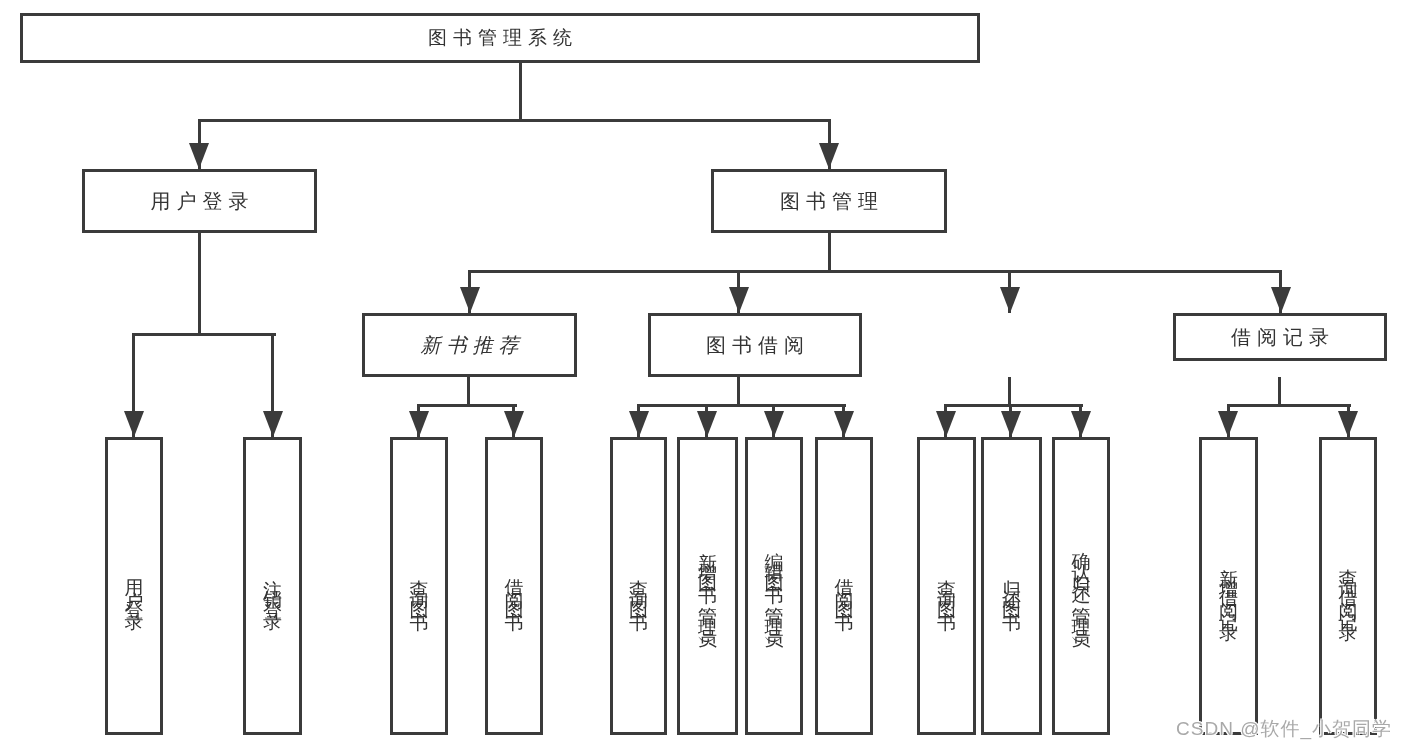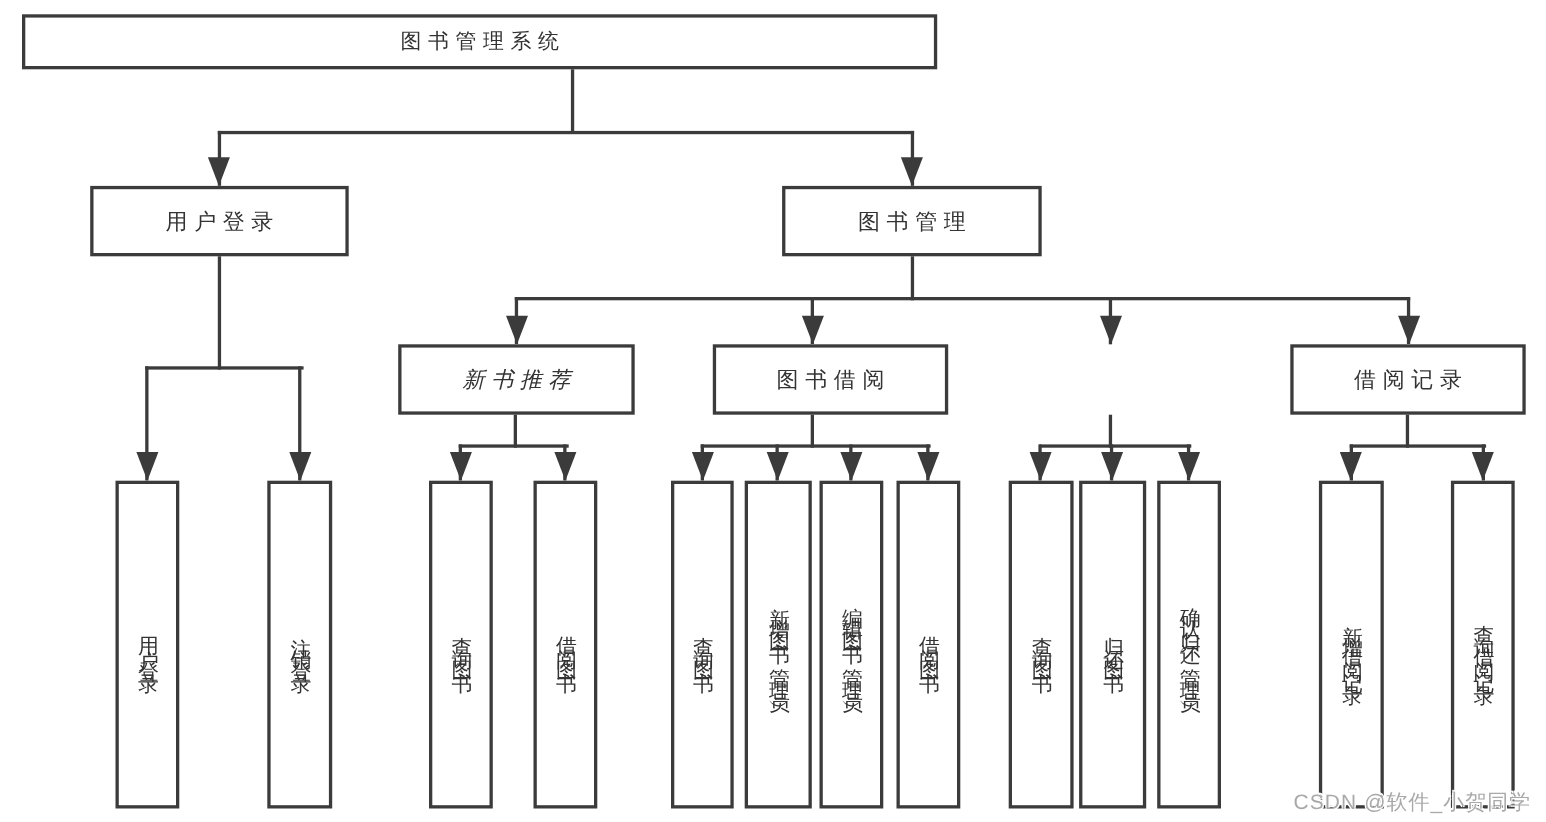--- a/index.html
+++ b/index.html
@@ -25,28 +25,28 @@
     background:#fff;
     display:flex;align-items:center;justify-content:center;
   }
   .box .lbl{
     font-size:20px;
     letter-spacing:6px;
     text-indent:6px;
     color:var(--text);
     white-space:nowrap;
   }
-  #b-root  {left:20px;  top:13px;  width:832px; height:50px;}
+  #b-root  {left:20px;  top:13px;  width:960px; height:50px;}
   #b-root .lbl{font-size:19px;}
   #b-login {left:82px;  top:169px; width:235px; height:64px;}
   #b-mgmt  {left:711px; top:169px; width:236px; height:64px;}
   #b-rec   {left:362px; top:313px; width:215px; height:64px;font-style:italic;}
   #b-borrow{left:632px; top:313px; width:214px; height:64px;margin-left:16px;}
   #b-current{left:903px;top:313px; width:214px; height:64px;}
-  #b-record{left:1173px;top:313px; width:214px; height:64px;}
+  #b-record{left:1173px;top:313px; width:214px; height:48px;}
 
   
   .leaf{
     position:absolute;
     top:437px;height:298px;
     box-sizing:border-box;
     border:3px solid var(--line);
     background:#fff;
     display:flex;align-items:center;justify-content:center;
   }

